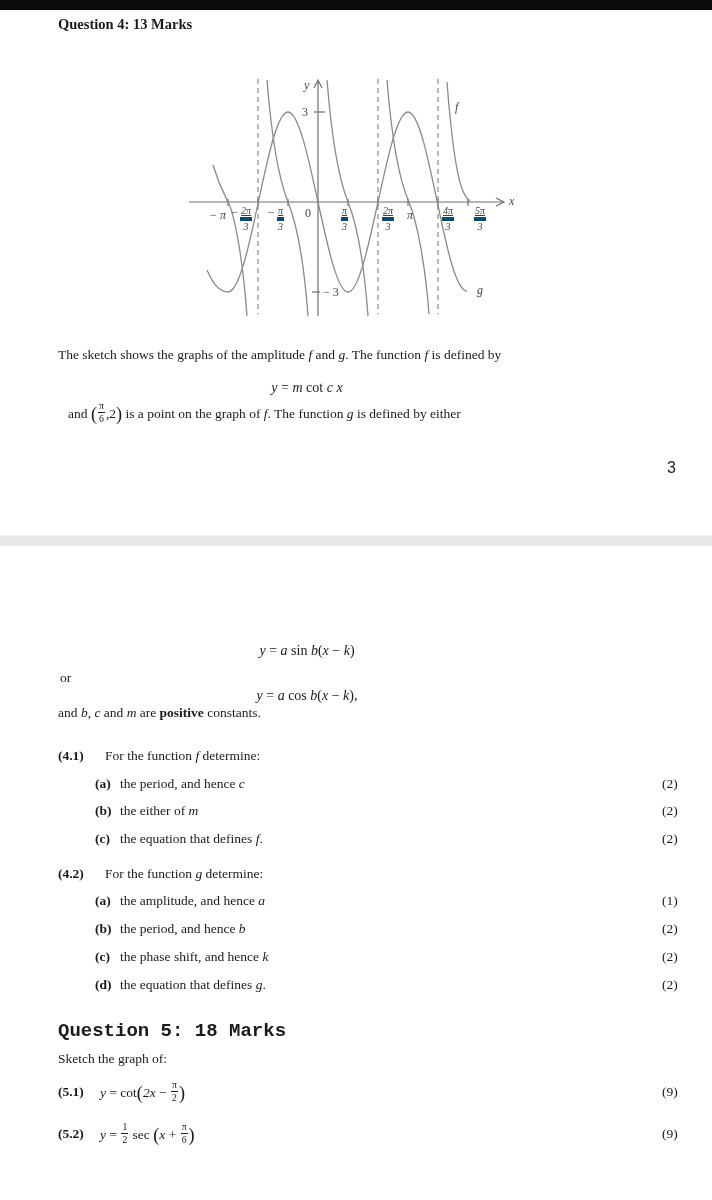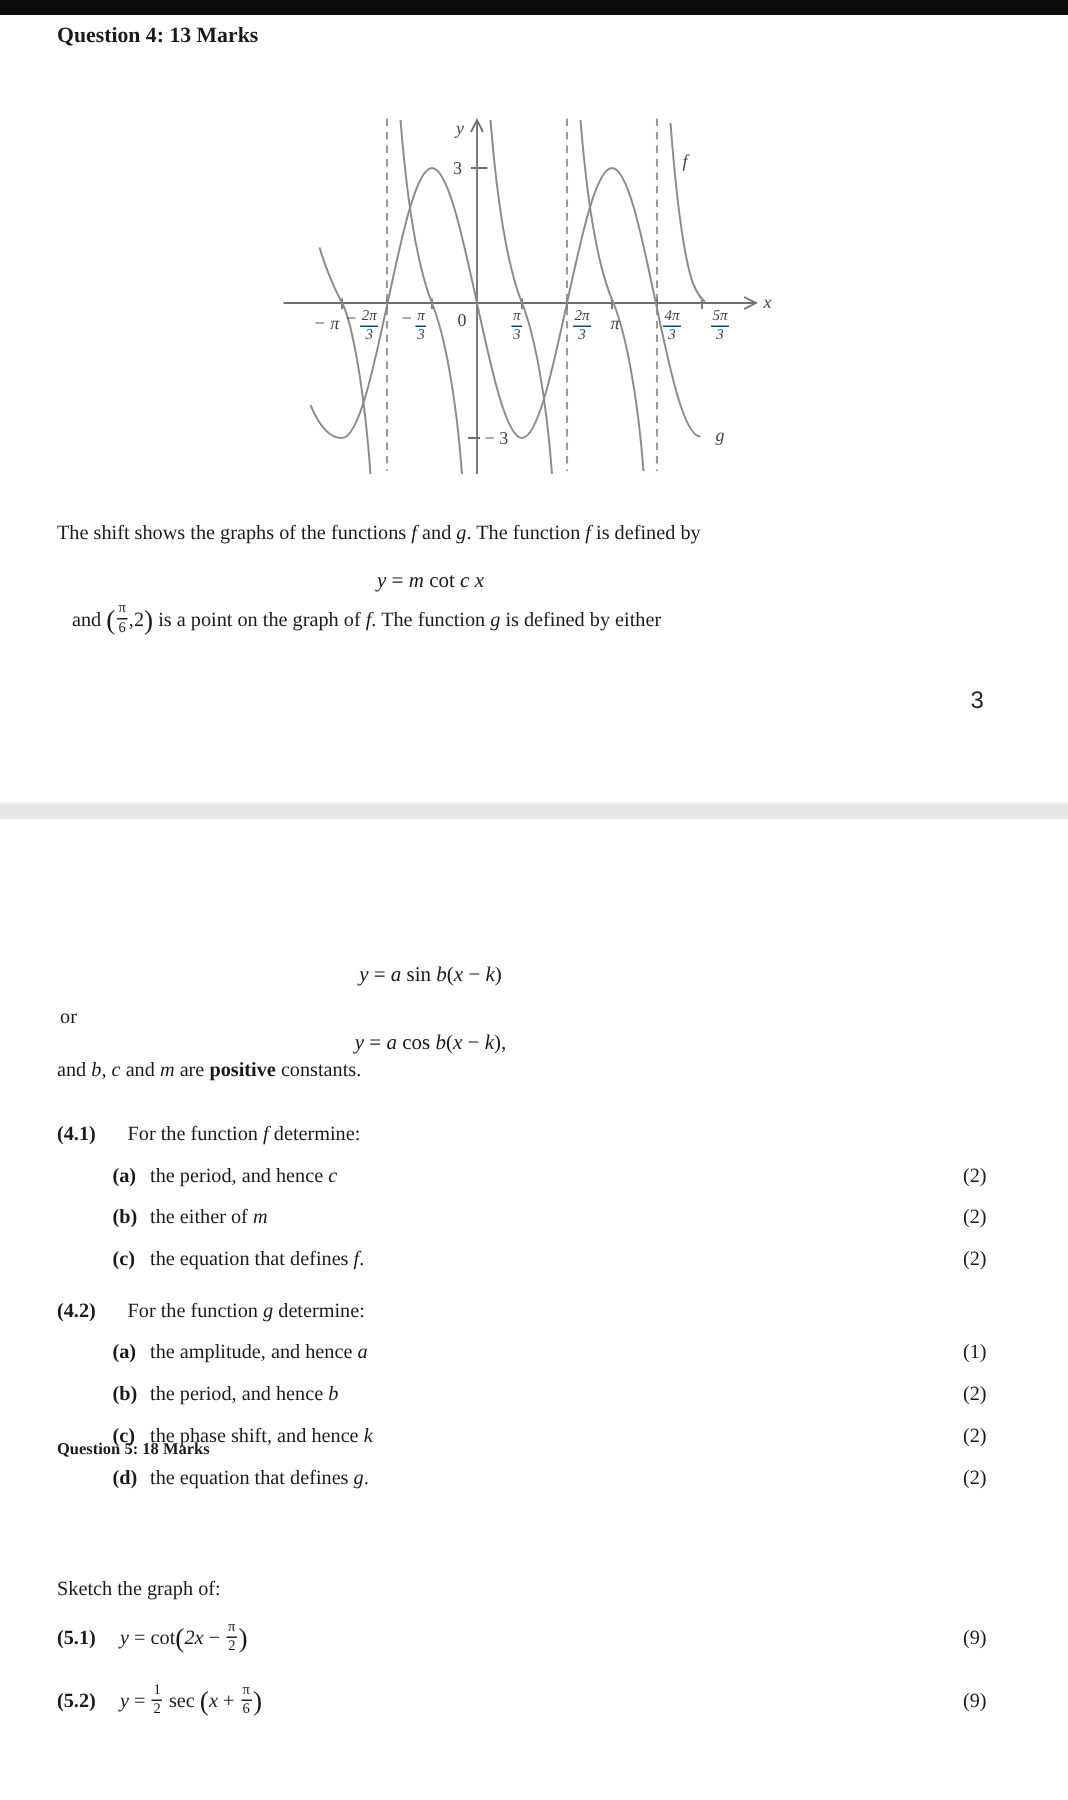--- a/index.html
+++ b/index.html
@@ -1,40 +1,40 @@
 <!DOCTYPE html>
 <html><head>
 <meta charset="utf-8">
 <style>
   html,body{margin:0;padding:0;}
   body{
     width:712px;height:1200px;position:relative;background:#ffffff;
     font-family:"Liberation Serif", serif;font-size:13.5px;color:#1a1a1a;
     overflow:hidden;
   }
-  .abs{position:absolute;white-space:nowrap;}
+  .abs{position:absolute;white-space:nowrap;margin-left:20px;}
   .bold{font-weight:bold;}
   .vit{font-style:italic;}
   .bld{font-weight:bold;}
   .bigp{font-size:1.35em;display:inline-block;vertical-align:-0.1em;}
   .topbar{position:absolute;left:0;top:0;width:712px;height:10px;background:#0b0b0b;}
   .divider{position:absolute;left:0;top:535px;width:712px;height:10px;background:#e8e8e8;border-top:1px solid #efefef;}
   .center-line{position:absolute;left:0;width:574px;text-align:center;font-size:14px;}
   .pagenum{font-family:"Liberation Sans", sans-serif;font-size:16px;color:#222;}
   
   .frac{display:inline-block;text-align:center;vertical-align:-0.35em;line-height:1;font-size:0.72em;margin:0 1px;}
   .frac .fn{display:block;border-bottom:1px solid #222;padding:0 1px 1px 1px;}
   .frac .fd{display:block;padding-top:1px;}
   
   .graph{position:absolute;left:183px;top:70px;width:340px;height:250px;color:#4a4a4a;}
   .graph svg{position:absolute;left:0;top:0;}
   .glab{position:absolute;font-size:12px;color:#474747;font-style:italic;font-family:"Liberation Serif",serif;}
   .gtick{position:absolute;font-size:12px;color:#3f3f3f;font-family:"Liberation Serif",serif;font-style:italic;line-height:1;}
   .gtick .frac{font-size:10px;vertical-align:top;}
-  .gtick .frac .fn{border-bottom:1px solid #0c4a6e;}
+  .gtick .frac .fn{border-bottom:4px solid #0c4a6e;text-decoration:underline;}
   .gpre{vertical-align:4px;margin-right:1px;}
   .marks{position:absolute;left:642px;}
 </style>
 </head>
 <body>
 
 <div class="topbar"></div>
 
 <div class="abs bold" style="left:38px;top:16px;font-size:14.5px;">Question 4: 13 Marks</div>
 
@@ -89,21 +89,21 @@
   <div class="gtick" style="left:26px;top:139px;">− π</div>
   <div class="gtick" style="left:47px;top:136px;"><span class="gpre">−</span><span class="frac"><span class="fn">2π</span><span class="fd">3</span></span></div>
   <div class="gtick" style="left:84px;top:136px;"><span class="gpre">−</span><span class="frac"><span class="fn">π</span><span class="fd">3</span></span></div>
   <div class="gtick" style="left:157px;top:136px;"><span class="frac"><span class="fn">π</span><span class="fd">3</span></span></div>
   <div class="gtick" style="left:198px;top:136px;"><span class="frac"><span class="fn">2π</span><span class="fd">3</span></span></div>
   <div class="gtick" style="left:224px;top:139px;">π</div>
   <div class="gtick" style="left:258px;top:136px;"><span class="frac"><span class="fn">4π</span><span class="fd">3</span></span></div>
   <div class="gtick" style="left:290px;top:136px;"><span class="frac"><span class="fn">5π</span><span class="fd">3</span></span></div>
 </div>
 
-<div class="abs" style="left:38px;top:347px;"><span>The shift shows the graphs of the functions </span><span class="vit">f</span><span> and </span><span class="vit">g</span><span>. The function </span><span class="vit">f</span><span> is defined by</span></div>
+<div class="abs" style="left:38px;top:347px;"><span>The sketch shows the graphs of the amplitude </span><span class="vit">f</span><span> and </span><span class="vit">g</span><span>. The function </span><span class="vit">f</span><span> is defined by</span></div>
 
 <div class="center-line abs" style="top:380px;"><span class="vit">y</span><span> = </span><span class="vit">m</span><span> cot </span><span class="vit">c x</span></div>
 
 <div class="abs" style="left:48px;top:401px;line-height:24px;"><span>and </span><span class="bigp">(</span><span class="frac"><span class="fn">π</span><span class="fd">6</span></span><span>,2</span><span class="bigp">)</span><span> is a point on the graph of </span><span class="vit">f</span><span>. The function </span><span class="vit">g</span><span> is defined by either</span></div>
 
 <div class="abs pagenum" style="left:647px;top:459px;">3</div>
 
 <div class="divider"></div>
 
 <div class="center-line abs" style="top:643px;"><span class="vit">y</span><span> = </span><span class="vit">a</span><span> sin </span><span class="vit">b</span><span>(</span><span class="vit">x</span><span> − </span><span class="vit">k</span><span>)</span></div>
@@ -138,21 +138,21 @@
 <div class="abs marks" style="top:921px;">(2)</div>
 
 <div class="abs bold" style="left:75px;top:949px;">(c)</div>
 <div class="abs" style="left:100px;top:949px;"><span>the phase shift, and hence </span><span class="vit">k</span></div>
 <div class="abs marks" style="top:949px;">(2)</div>
 
 <div class="abs bold" style="left:75px;top:977px;">(d)</div>
 <div class="abs" style="left:100px;top:977px;"><span>the equation that defines </span><span class="vit">g</span><span>.</span></div>
 <div class="abs marks" style="top:977px;">(2)</div>
 
-<div class="abs bold" style="left:38px;top:960px;font-size:11px;">Question 5: 18 Marks</div>
+<div class="abs bold" style="left:38px;top:1020px;font-size:19px;font-family:Liberation Mono, monospace;">Question 5: 18 Marks</div>
 <div class="abs" style="left:38px;top:1051px;text-align:right;">Sketch the graph of:</div>
 
 <div class="abs bold" style="left:38px;top:1084px;">(5.1)</div>
 <div class="abs" style="left:80px;top:1080px;line-height:22px;"><span class="vit">y</span><span> = cot</span><span class="bigp">(</span><span class="vit">2x</span><span> − </span><span class="frac"><span class="fn">π</span><span class="fd">2</span></span><span class="bigp">)</span></div>
 <div class="abs marks" style="top:1084px;">(9)</div>
 
 <div class="abs bold" style="left:38px;top:1126px;">(5.2)</div>
 <div class="abs" style="left:80px;top:1122px;line-height:22px;"><span class="vit">y</span><span> = </span><span class="frac"><span class="fn">1</span><span class="fd">2</span></span><span> sec </span><span class="bigp">(</span><span class="vit">x</span><span> + </span><span class="frac"><span class="fn">π</span><span class="fd">6</span></span><span class="bigp">)</span></div>
 <div class="abs marks" style="top:1126px;">(9)</div>
 

